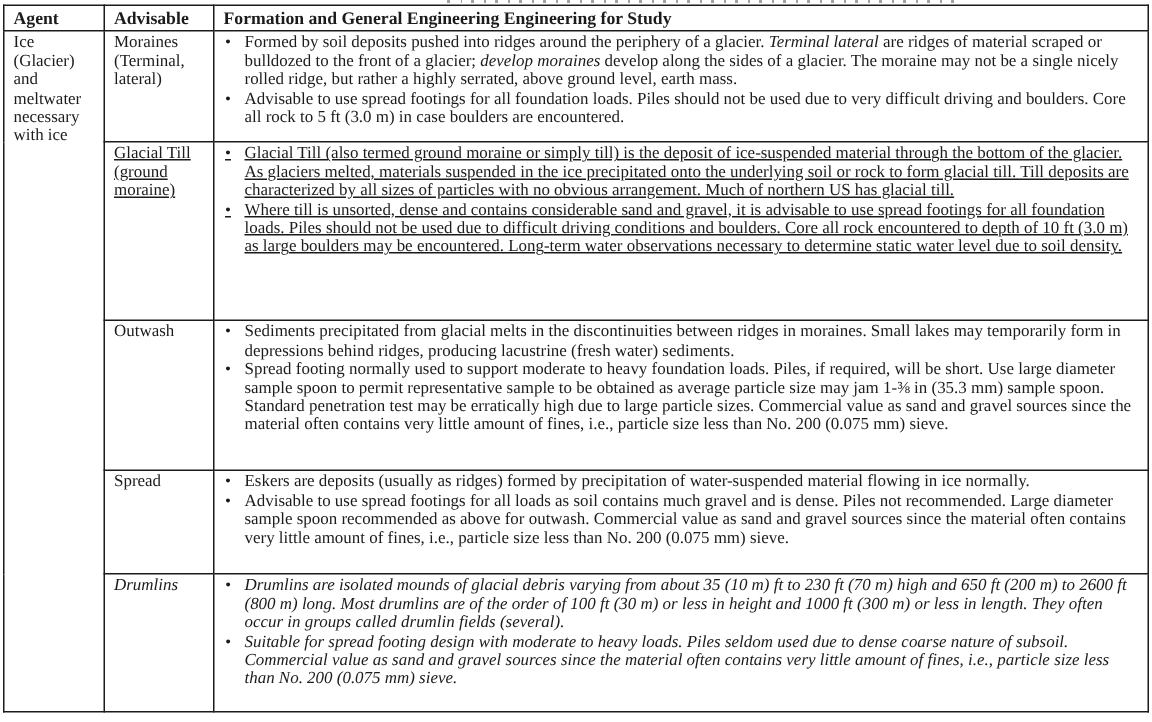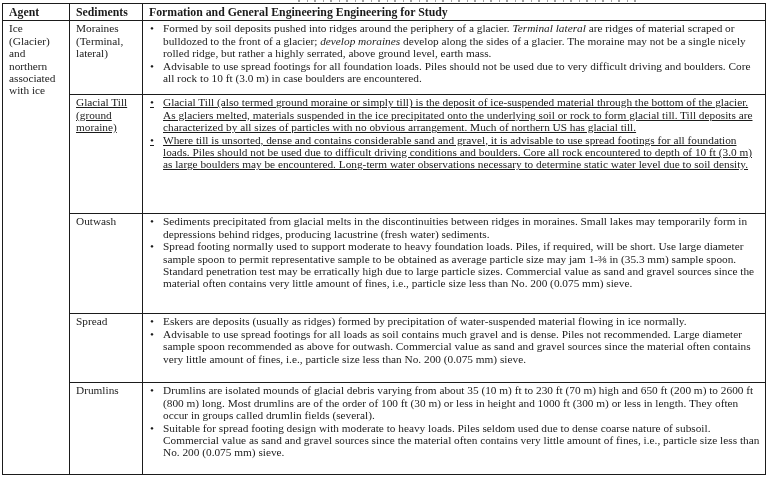--- a/index.html
+++ b/index.html
@@ -74,52 +74,52 @@
     padding-left: 1px;
   }
   .bullet .btxt {
     flex: 1 1 auto;
   }
   tr.r-header { height: 16px; }
   tr.r-0 { height: 74px; }
   tr.r-1 { height: 119px; text-decoration: underline; }
   tr.r-2 { height: 100px; }
   tr.r-3 { height: 69px; }
-  tr.r-4 { height: 92px; }
+  tr.r-4 { height: 92px; font-style: italic; }
 </style>
 </head>
 <body>
 
 <div class="caption-remnant"></div>
 
 <div class="table-wrap">
   <table class="landforms">
     <colgroup>
       <col style="width:67px">
       <col style="width:73px">
       <col style="width:623px">
     </colgroup>
     <tbody>
         <tr class="r-header">
       <th>Agent</th>
-      <th>Sediments</th>
+      <th>Advisable</th>
       <th>Formation and General Engineering Engineering for Study</th>
     </tr>
 
     <tr class="r-0">
-      <td class="agent-cell" rowspan="5">Ice (Glacier) and northern associated with ice</td>
+      <td class="agent-cell" rowspan="5">Ice (Glacier) and meltwater necessary with ice</td>
       <td class="landform-cell">Moraines (Terminal, lateral)</td>
       <td class="sig-cell">
         <div class="bullet">
           <span class="dot">•</span>
           <span class="btxt">Formed by soil deposits pushed into ridges around the periphery of a glacier. <i>Terminal lateral</i> are ridges of material scraped or bulldozed to the front of a glacier; <i>develop moraines</i> develop along the sides of a glacier. The moraine may not be a single nicely rolled ridge, but rather a highly serrated, above ground level, earth mass.</span>
         </div>
         <div class="bullet">
           <span class="dot">•</span>
-          <span class="btxt">Advisable to use spread footings for all foundation loads. Piles should not be used due to very difficult driving and boulders. Core all rock to 10 ft (3.0 m) in case boulders are encountered.</span>
+          <span class="btxt">Advisable to use spread footings for all foundation loads. Piles should not be used due to very difficult driving and boulders. Core all rock to 5 ft (3.0 m) in case boulders are encountered.</span>
         </div>
       </td>
     </tr>
 
     <tr class="r-1">
       <td class="landform-cell">Glacial Till (ground moraine)</td>
       <td class="sig-cell">
         <div class="bullet">
           <span class="dot">•</span>
           <span class="btxt">Glacial Till (also termed ground moraine or simply till) is the deposit of ice-suspended material through the bottom of the glacier. As glaciers melted, materials suspended in the ice precipitated onto the underlying soil or rock to form glacial till. Till deposits are characterized by all sizes of particles with no obvious arrangement. Much of northern US has glacial till.</span>

